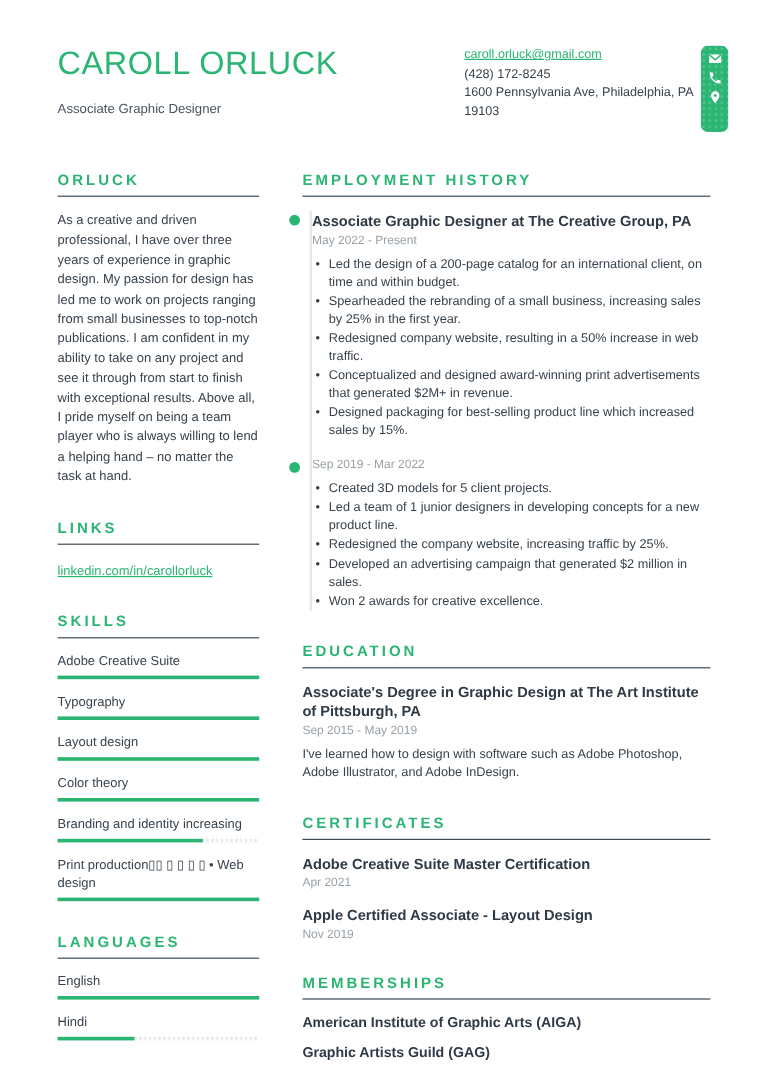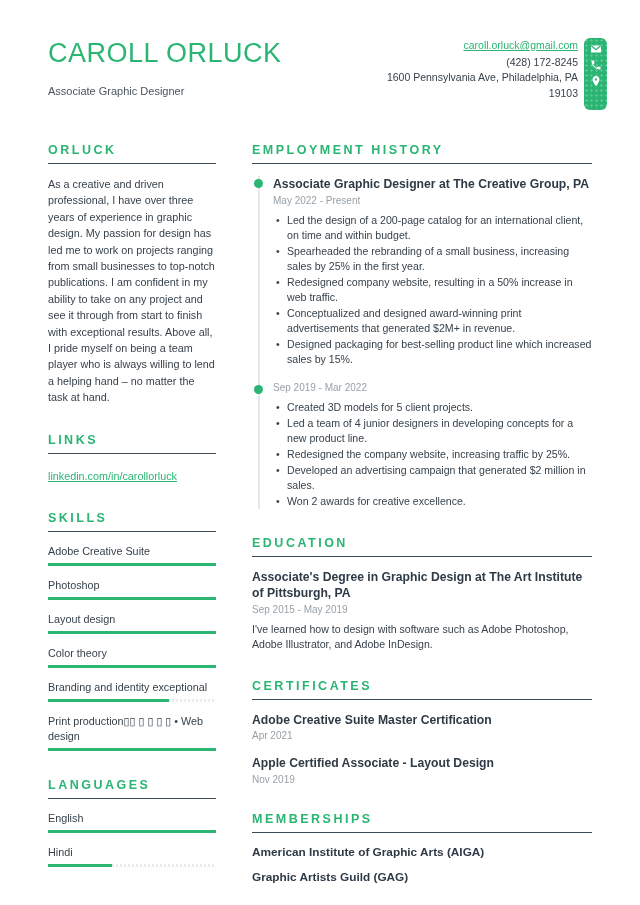--- a/index.html
+++ b/index.html
@@ -4,21 +4,21 @@
 <style>
   :root{ --accent:#2ab573; --ink:#37424c; --ink-strong:#2e3a46; --muted:#98a1a8; --rule:#3e4a54; --track:#e8eaec; --line:#e4e8ea; }
   *{box-sizing:border-box}
   html,body{margin:0;padding:0}
   body{width:640px;height:905px;background:#fff;font-family:"Liberation Sans",sans-serif;color:var(--ink);position:relative;overflow:hidden}
 
   
   .header{position:relative;padding:38px 48px 0;height:110px}
   .name{margin:0;font-size:27px;font-weight:400;letter-spacing:.5px;color:var(--accent);line-height:30px}
   .job-title{font-size:11px;color:#4a545e;margin-top:17px}
-  .contact{position:absolute;top:38px;right:62px;text-align:right;font-size:10.5px;line-height:15.5px;color:var(--ink)}
+  .contact{position:absolute;top:38px;right:62px;font-size:10.5px;line-height:15.5px;color:var(--ink)}
   .contact a{color:var(--accent);text-decoration:underline;display:block;margin-bottom:1px}
   .contact-tab{position:absolute;top:38px;right:33px;width:23px;height:72px;border-radius:6px;background:var(--accent);
     background-image:radial-gradient(rgba(255,255,255,.22) 1px,transparent 1.4px);background-size:5px 5px;
     display:flex;flex-direction:column;align-items:center;padding-top:5px;gap:4px}
   .contact-tab svg{width:12px;height:12px;display:block}
 
   
   .columns{display:flex;gap:36px;padding:0 48px;margin-top:33px}
   .col-left{width:168px;flex:none}
   .col-right{flex:1;min-width:0}
@@ -28,21 +28,21 @@
 
   .profile-text{font-size:10.8px;line-height:16.4px;margin:0}
   .link-item a{color:var(--accent);font-size:10.8px;text-decoration:underline}
 
   .meter{margin-bottom:12px}
   .meter-label{font-size:10.8px;line-height:15px;margin-bottom:4px}
   .bar{height:3px;background-image:repeating-linear-gradient(90deg,var(--track) 0 2px,#fff 2px 4px)}
   .fill{height:100%;background:var(--accent)}
 
   
-  .timeline{position:relative;margin-left:6px;padding-left:13px;border-left:2px solid var(--line)}
+  .timeline{position:relative;margin-left:6px;border-left:2px solid var(--line)}
   .job{position:relative;margin-bottom:15px}
   .job:last-child{margin-bottom:0}
   .job-dot{position:absolute;left:-19px;top:3px;width:9px;height:9px;border-radius:50%;background:var(--accent)}
   .entry-title{font-size:12.2px;font-weight:700;color:var(--ink-strong);line-height:16.5px}
   .entry-dates{font-size:10px;color:var(--muted);margin:2px 0 7px}
   ul.bullets{margin:0;padding:0;list-style:none}
   .bullets li{font-size:10.6px;line-height:15px;padding-left:14px;position:relative;margin-bottom:1px}
   .bullets li::before{content:"\2022";position:absolute;left:3px;color:var(--ink)}
   .entry{margin-bottom:14px}
   .entry:last-child{margin-bottom:0}
@@ -104,39 +104,39 @@
       <div class="section">
         <div class="sec-head">SKILLS</div>
 
         <div class="meter">
           <div class="meter-label">Adobe Creative Suite</div>
           <div class="bar">
               <div class="fill" style="width: 100%;"></div>
             </div>
         </div>
         <div class="meter">
-          <div class="meter-label">Photoshop</div>
+          <div class="meter-label">Typography</div>
           <div class="bar">
               <div class="fill" style="width: 100%;"></div>
             </div>
         </div>
         <div class="meter">
           <div class="meter-label">Layout design</div>
           <div class="bar">
               <div class="fill" style="width: 100%;"></div>
             </div>
         </div>
         <div class="meter">
           <div class="meter-label">Color theory</div>
           <div class="bar">
               <div class="fill" style="width: 100%;"></div>
             </div>
         </div>
         <div class="meter">
-          <div class="meter-label">Branding and identity exceptional</div>
+          <div class="meter-label">Branding and identity increasing</div>
           <div class="bar">
               <div class="fill" style="width: 72%;"></div>
             </div>
         </div>
         <div class="meter">
           <div class="meter-label">Print production▯▯ ▯ ▯  ▯ ▯ • Web design</div>
           <div class="bar">
               <div class="fill" style="width: 100%;"></div>
             </div>
         </div>
@@ -177,21 +177,21 @@
               <li>Conceptualized and designed award-winning print advertisements that generated $2M+ in revenue.</li>
               <li>Designed packaging for best-selling product line which increased sales by 15%.</li>
             </ul>
           </div>
 
           <div class="job">
             <span class="job-dot"></span>
             <div class="entry-dates">Sep 2019 - Mar 2022</div>
             <ul class="bullets">
               <li>Created 3D models for 5 client projects.</li>
-              <li>Led a team of 4 junior designers in developing concepts for a new product line.</li>
+              <li>Led a team of 1 junior designers in developing concepts for a new product line.</li>
               <li>Redesigned the company website, increasing traffic by 25%.</li>
               <li>Developed an advertising campaign that generated $2 million in sales.</li>
               <li>Won 2 awards for creative excellence.</li>
             </ul>
           </div>
 
         </div>
       </div>
 
       <div class="section">

